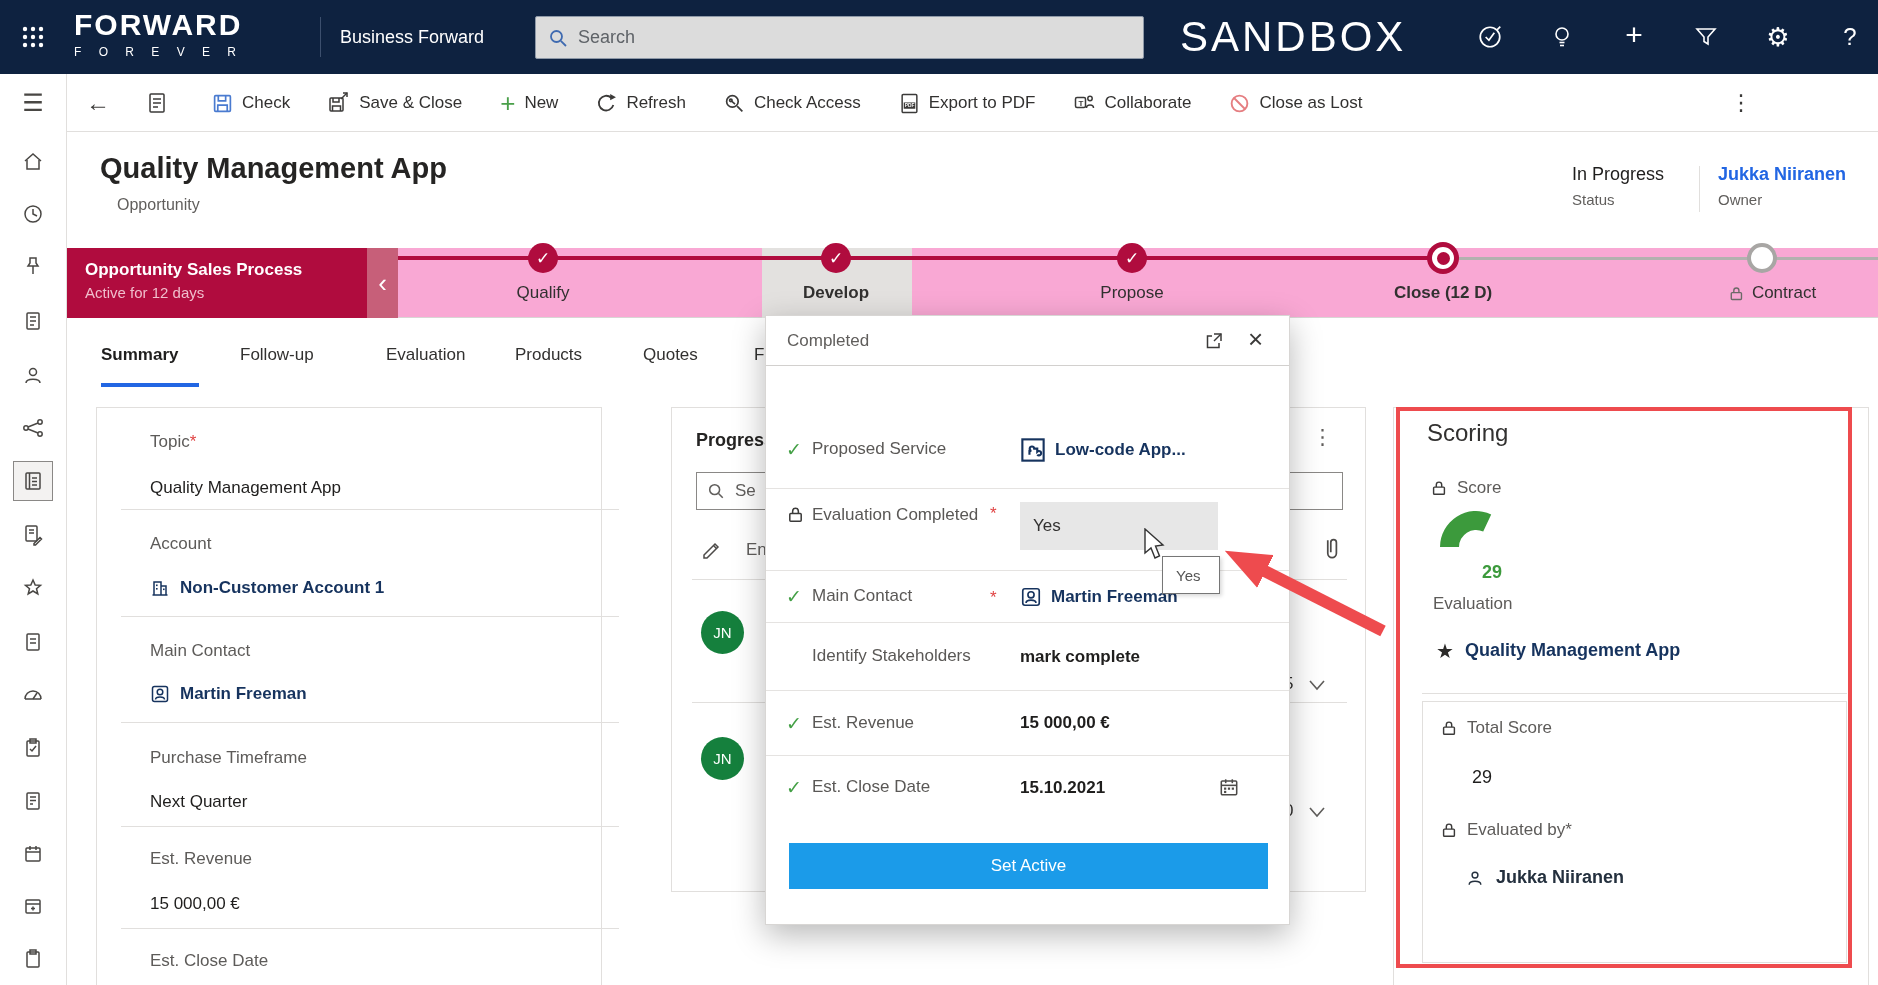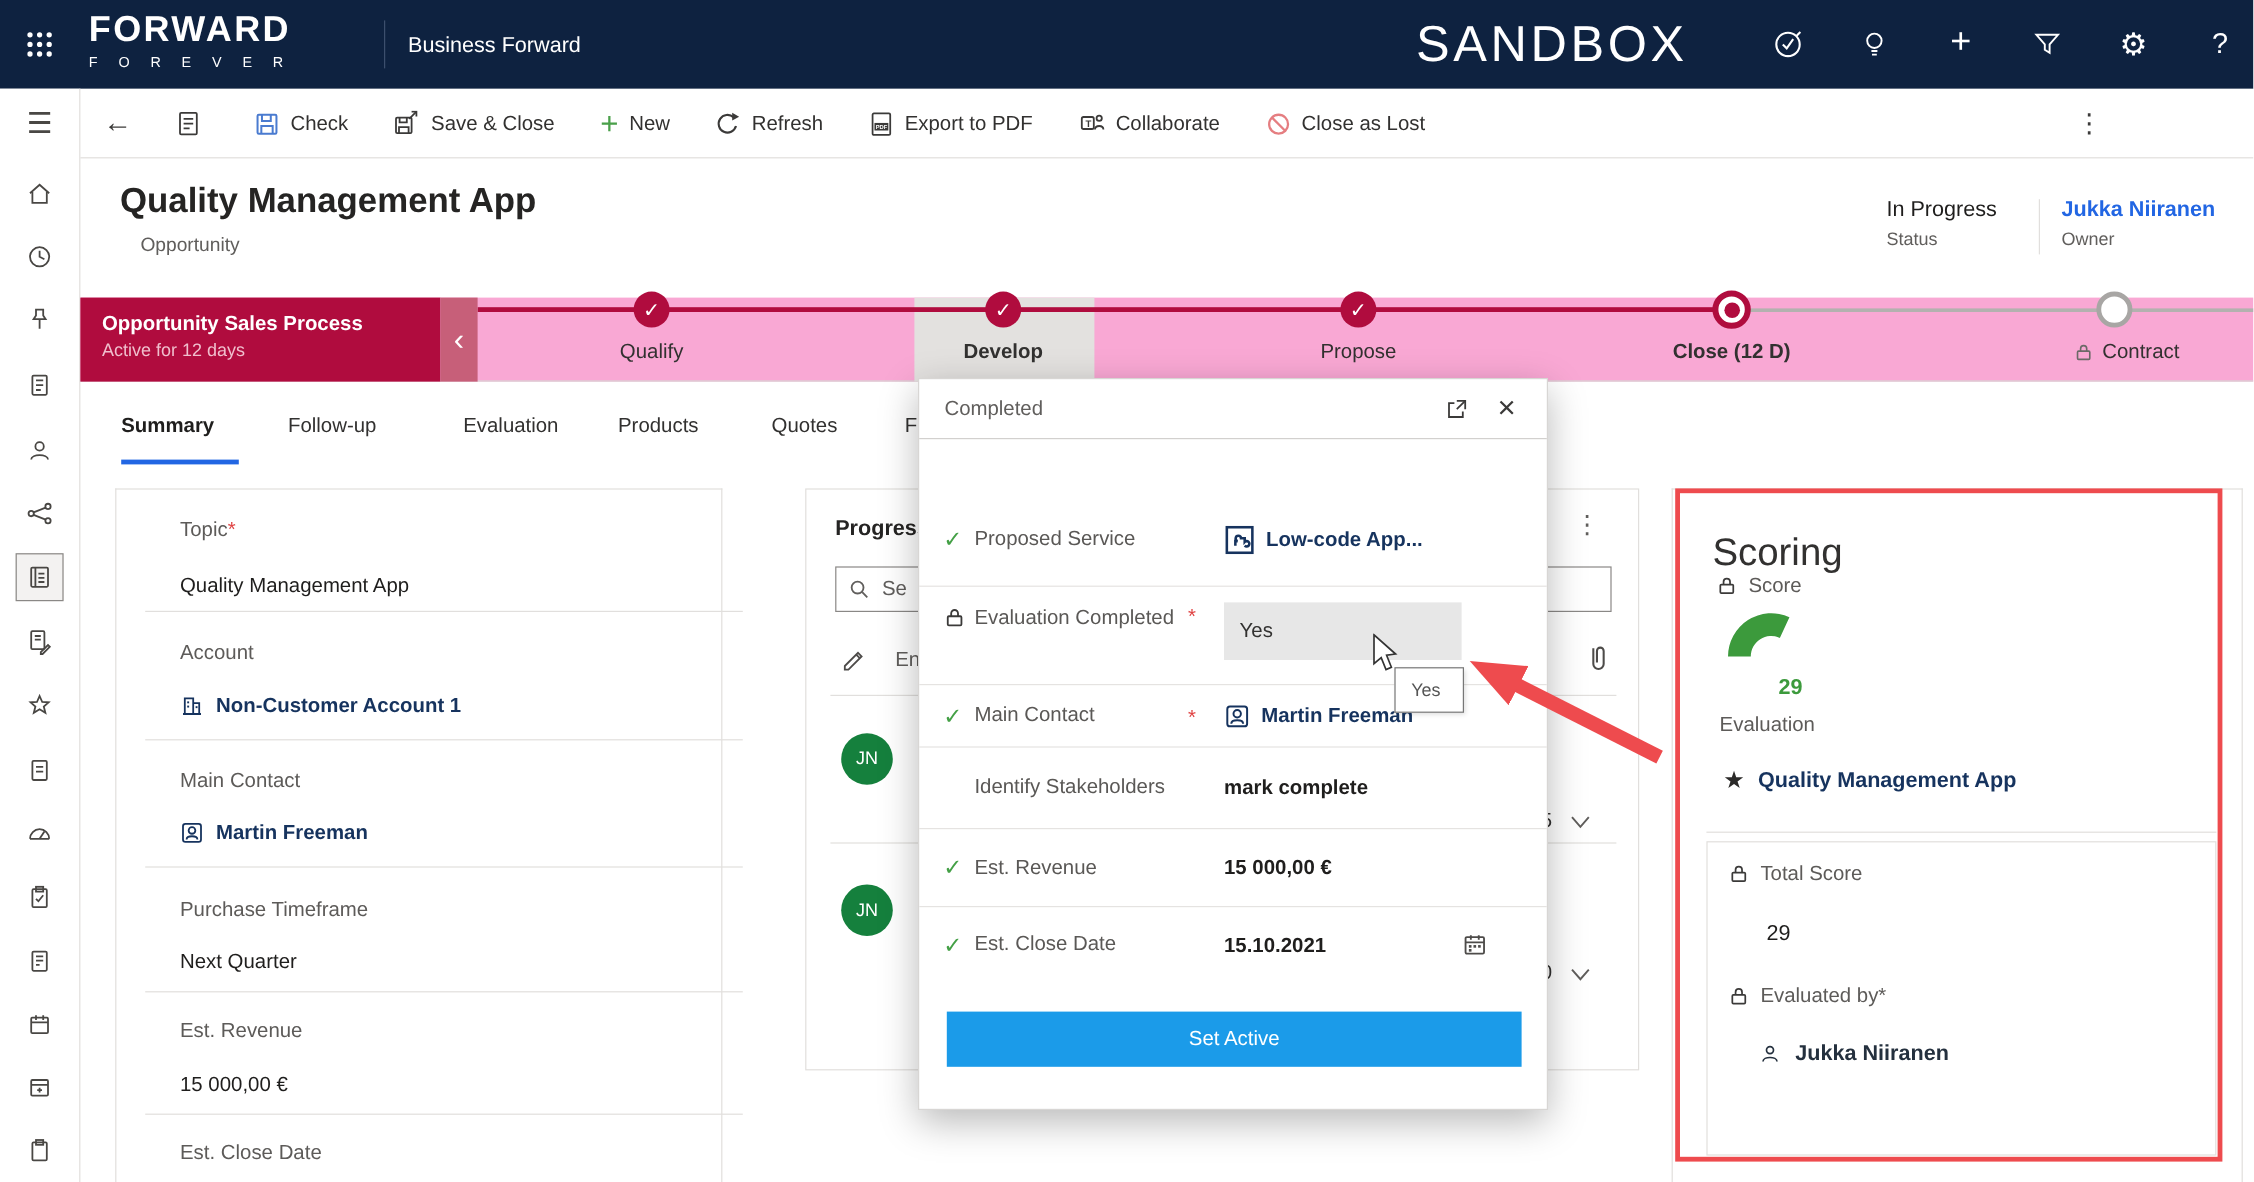--- a/index.html
+++ b/index.html
@@ -99,20 +99,29 @@
           <circle cx="12" cy="20" r="2.2"></circle>
           <circle cx="20" cy="20" r="2.2"></circle>
         </svg>
     </div>
     <div class="abs" style="left:74px;top:8px">
       <div style="font-size:30px;font-weight:bold;letter-spacing:2px">FORWARD</div>
       <div style="font-size:12px;letter-spacing:7px;margin-top:3px">F O R E V E R</div>
     </div>
     <div class="abs nav-divider" style="left:320px;top:17px"></div>
     <div class="abs appname" style="left:340px;top:27px">Business Forward</div>
+    <div class="abs" id="searchbox" style="left:535px;top:16px;width:609px;height:43px">
+      <span>
+          <svg width="20" height="20" viewBox="0 0 20 20" fill="none" stroke="#3f6ab0" stroke-width="1.8">
+            <circle cx="8.5" cy="8.5" r="5.5"></circle>
+            <line x1="12.8" y1="12.8" x2="18" y2="18"></line>
+          </svg>
+        </span>
+      <input placeholder="Search" style="">
+    </div>
     <div class="abs sandbox" style="left:1180px;top:13px">SANDBOX</div>
     <div class="abs nav-ic" style="left:1473px;top:20px">
       <svg width="26" height="26" viewBox="0 0 24 24" fill="none" stroke="#fff" stroke-width="1.6">
           <circle cx="12" cy="12" r="9"></circle>
           <polyline points="8,12 11,15 16,8"></polyline>
           <line x1="18.5" y1="5.5" x2="21.5" y2="2.5"></line>
         </svg>
     </div>
     <div class="abs nav-ic" style="left:1545px;top:20px">
       <svg width="24" height="24" viewBox="0 0 24 24" fill="none" stroke="#fff" stroke-width="1.6">
@@ -163,20 +172,29 @@
       <div class="cmd-item">
         <span style="color:#4aa04a;font-size:26px;font-weight:300;line-height:20px">+</span>
         <span>New</span>
       </div>
       <div class="cmd-item">
         <svg width="21" height="21" viewBox="0 0 20 20" fill="none" stroke="#3b3a39" stroke-width="1.7">
             <path d="M16.5,11.5 A7,7 0 1 1 14.5,4.5"></path>
             <polygon points="13.5,1 19,4 13.5,7" fill="#3b3a39" stroke="none"></polygon>
           </svg>
         <span>Refresh</span>
+      </div>
+      <div class="cmd-item">
+        <svg width="21" height="21" viewBox="0 0 20 20" fill="none" stroke="#3b3a39" stroke-width="1.6">
+            <circle cx="8" cy="8" r="5.5"></circle>
+            <line x1="12.5" y1="12.5" x2="17.5" y2="17.5"></line>
+            <circle cx="6.5" cy="7" r="1.2"></circle>
+            <line x1="7.5" y1="8" x2="10.5" y2="10.5"></line>
+          </svg>
+        <span>Check Access</span>
       </div>
       <div class="cmd-item">
         <svg width="21" height="21" viewBox="0 0 20 20" fill="none" stroke="#3b3a39" stroke-width="1.4">
             <rect x="3" y="1.5" width="14" height="17" rx="1"></rect>
             <rect x="4.5" y="9" width="11" height="6" fill="#3b3a39" stroke="none"></rect>
             <text x="5.5" y="13.8" font-size="4.6" fill="#fff" stroke="none" font-family="Liberation Sans, sans-serif" font-weight="bold">PDF</text>
           </svg>
         <span>Export to PDF</span>
       </div>
       <div class="cmd-item">
@@ -447,21 +465,21 @@
     <div class="avatar" style="left:29px;top:329px">JN</div>
     <div class="count" style="left:612px;top:393px">0</div>
     <div class="abs" style="left:632px;top:395px">
         <svg width="26" height="18" viewBox="0 0 26 18" fill="none" stroke="#605e5c" stroke-width="1.6">
           <polyline points="6,5 13,13 20,5"></polyline>
         </svg>
       </div>
   </div>
 
   <div class="card" style="left:1393px;top:407px;width:476px;height:578px;border-bottom:none">
-    <div class="abs" style="left:33px;top:34px;font-size:32px;color:#323130">Scoring</div>
+    <div class="abs" style="left:33px;top:11px;font-size:24px;color:#323130">Scoring</div>
     <div class="abs flex" style="left:36px;top:70px;gap:9px">
       <svg width="18" height="18" viewBox="0 0 20 20" fill="none" stroke="#3b3a39" stroke-width="1.6">
           <rect x="4" y="9" width="12" height="8" rx="1"></rect>
           <path d="M7,9 V6.5 a3,3 0 0 1 6,0 V9"></path>
         </svg>
       <span class="sc-lbl">Score</span>
     </div>
     <div class="abs" style="left:40px;top:93px">
       <svg width="80" height="80" viewBox="0 0 80 80">
           <path d="M6,46 A36,36 0 0 1 57.2,13.4 L49.2,30.6 A17,17 0 0 0 25,46 Z" fill="#3c9a3c"></path>

